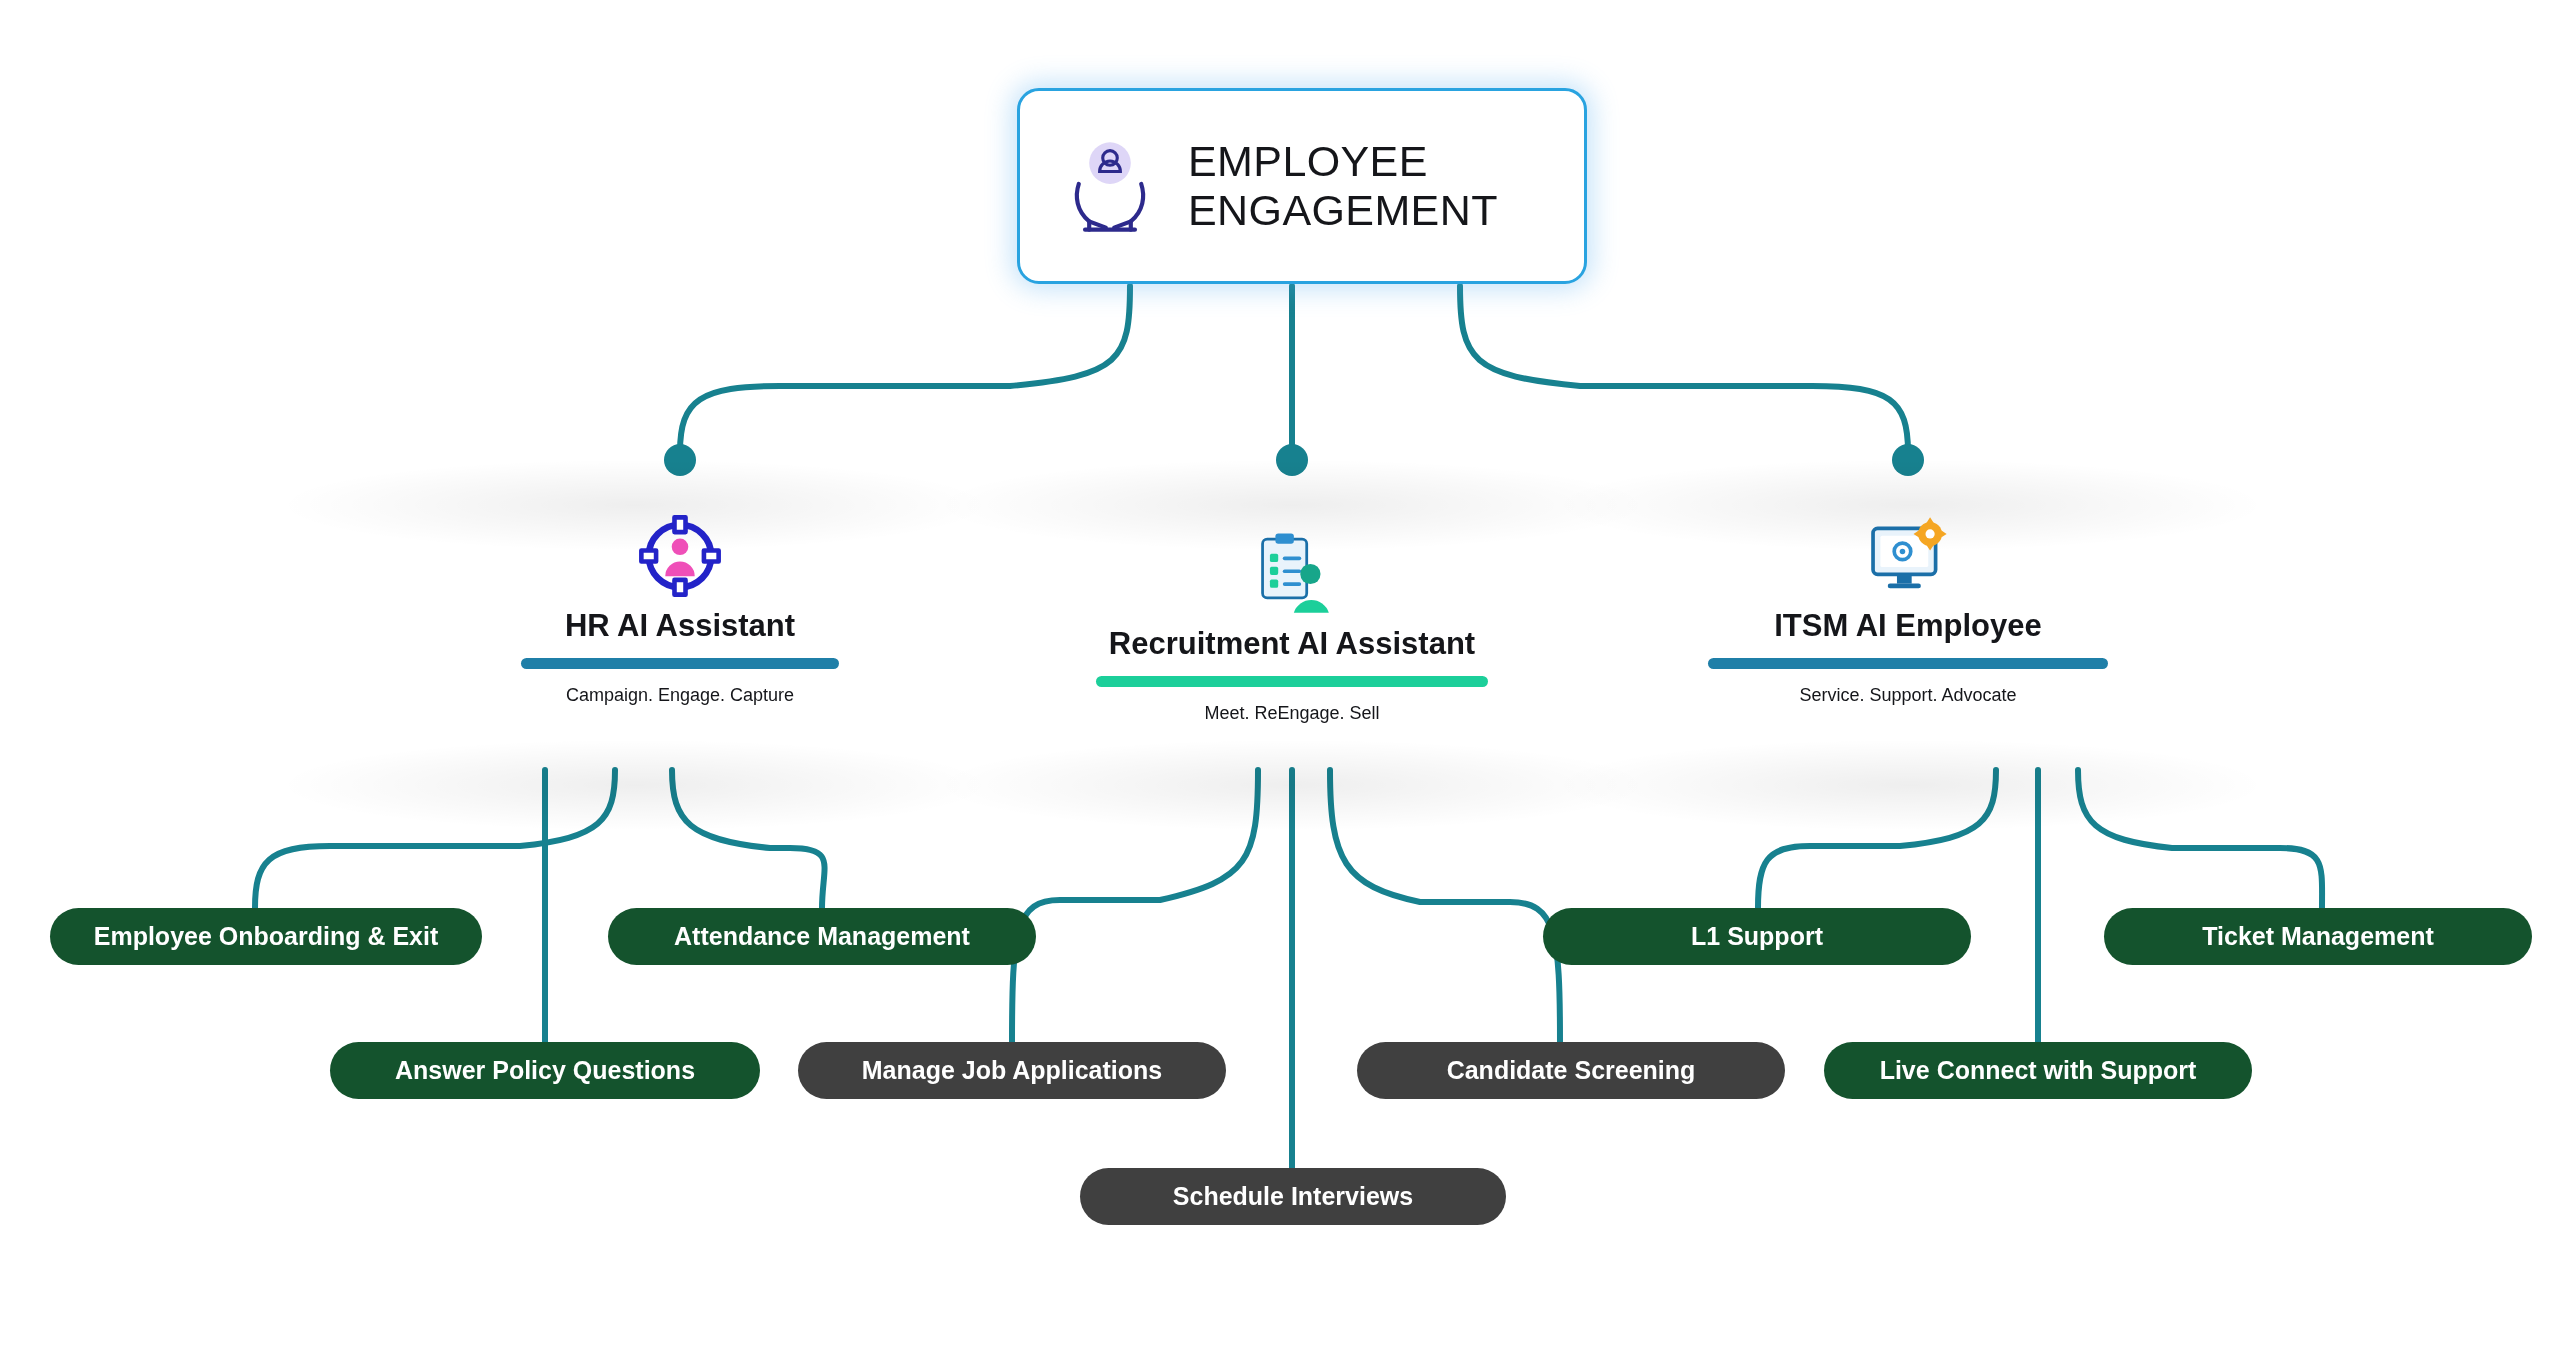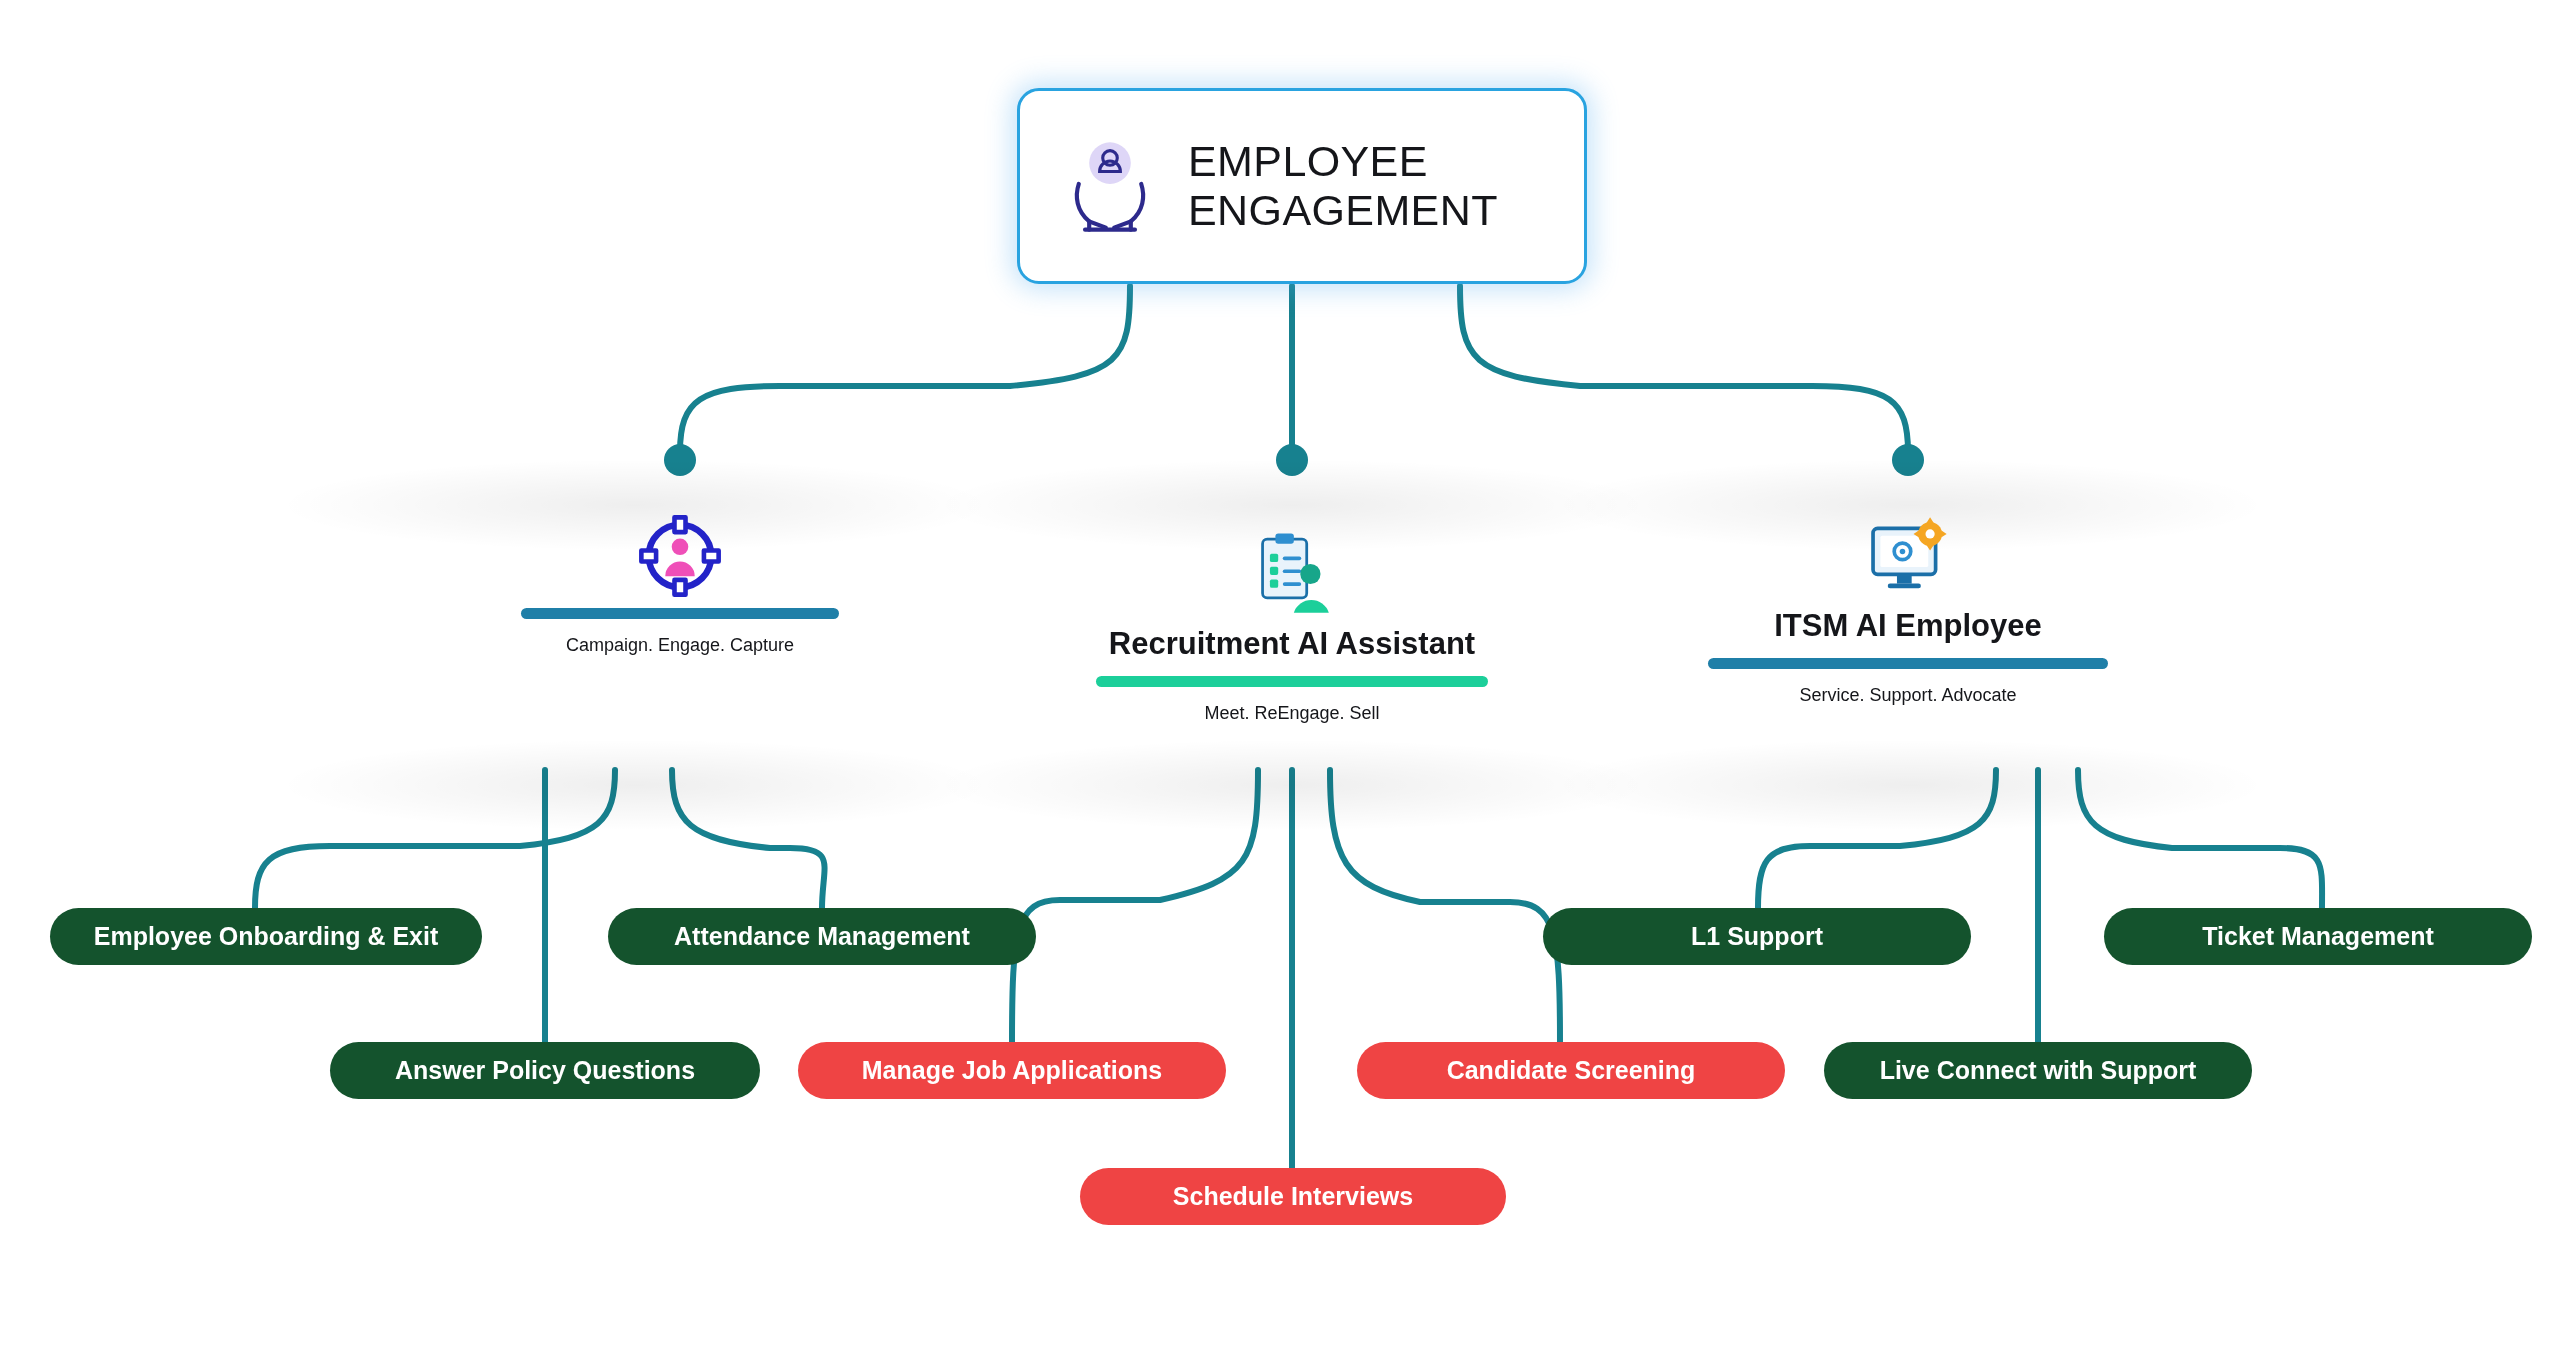--- a/index.html
+++ b/index.html
@@ -101,21 +101,21 @@
     font-size: 25px;
     font-weight: bold;
     display: flex;
     align-items: center;
     justify-content: center;
     padding: 0 26px;
     box-sizing: border-box;
     white-space: nowrap;
   }
   .pill-teal { background: #14532d; }
-  .pill-green { background: #ef4444; }
+  .pill-green { background: #404040; }
 </style>
 </head>
 <body>
 
 <div id="stage">
 
   <svg id="wires" viewBox="0 0 2560 1350">
     <g fill="none" stroke="#17818f" stroke-width="6" stroke-linecap="round">
 
       <path d="M1130,286 C1130,360 1120,376 1010,386 L780,386 C700,386 680,400 680,452"></path>
@@ -168,20 +168,21 @@
     <svg class="branch-icon" viewBox="0 0 100 100">
       <circle cx="50" cy="50" r="34" fill="none" stroke="#2323c8" stroke-width="7"></circle>
       <rect x="44" y="6" width="12" height="18" rx="3" fill="#ffffff"></rect>
       <rect x="44" y="76" width="12" height="18" rx="3" fill="#ffffff"></rect>
       <rect x="6" y="44" width="18" height="12" rx="3" fill="#ffffff"></rect>
       <rect x="76" y="44" width="18" height="12" rx="3" fill="#ffffff"></rect>
       <path d="M44,8 h12 v16 h-12 z M44,76 h12 v16 h-12 z M8,44 h16 v12 h-16 z M76,44 h16 v12 h-16 z" fill="none" stroke="#2323c8" stroke-width="5" stroke-linejoin="round"></path>
       <circle cx="50" cy="40" r="9" fill="#ef4fb8"></circle>
       <path d="M34,72 a16,16 0 0 1 32,0 z" fill="#ef4fb8"></path>
     </svg>
+    <div class="branch-title">HR AI Assistant</div>
     <div class="branch-rule" style="width:318px; background:#1f7fa8;"></div>
     <div class="branch-tag">Campaign. Engage. Capture</div>
   </div>
 
   <div class="branch" style="left:1032px; top:528px;">
     <svg class="branch-icon" viewBox="0 0 100 100">
       <rect x="18" y="12" width="48" height="64" rx="5" fill="#e9f3fb" stroke="#1b6fa8" stroke-width="3"></rect>
       <rect x="32" y="6" width="20" height="11" rx="3" fill="#2f8fd0"></rect>
       <rect x="26" y="28" width="9" height="9" rx="2" fill="#1ccf9a"></rect>
       <rect x="26" y="42" width="9" height="9" rx="2" fill="#1ccf9a"></rect>

